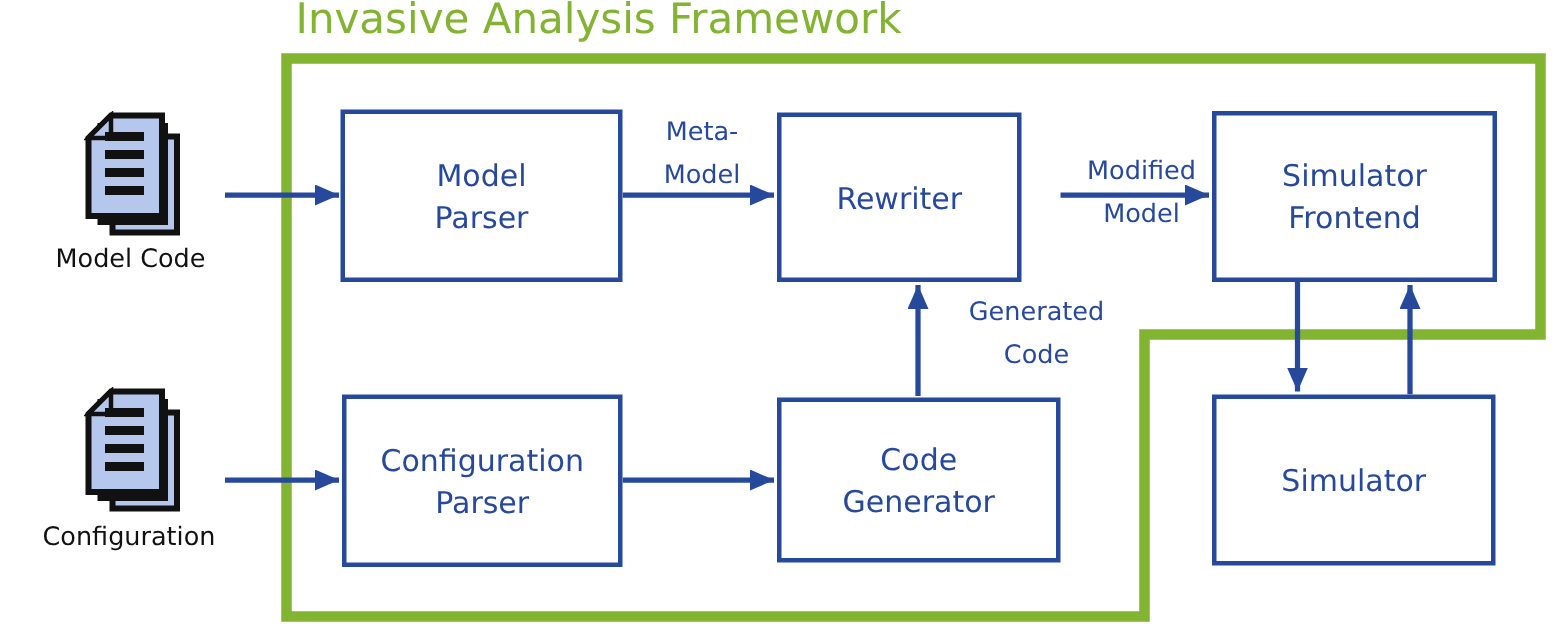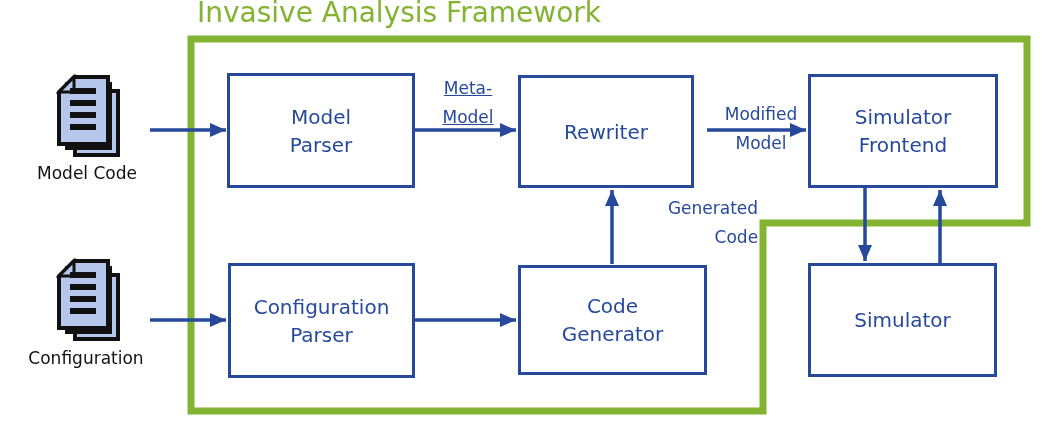--- a/index.html
+++ b/index.html
@@ -107,35 +107,35 @@
       <rect x="14" y="26" width="26" height="6"></rect>
       <rect x="14" y="38" width="26" height="6"></rect>
       <rect x="14" y="50" width="26" height="6"></rect>
     </g>
   </svg>
   <div class="src-label" style="left:86px;top:348px;">Configuration</div>
 
   <div class="node prewrap" style="left:227px;top:73px;width:188px;height:115px;">Model
 Parser</div>
 
-  <div class="node prewrap" style="left:518px;top:75px;width:176px;height:113px;">Rewriter</div>
+  <div class="node prewrap" style="left:518px;top:75px;width:163px;height:113px;">Rewriter</div>
 
   <div class="node prewrap" style="left:808px;top:74px;width:190px;height:114px;">Simulator
 Frontend</div>
 
   <div class="node prewrap" style="left:228px;top:263px;width:187px;height:115px;">Configuration
 Parser</div>
 
   <div class="node prewrap" style="left:518px;top:265px;width:189px;height:110px;">Code
 Generator</div>
 
   <div class="node" style="left:808px;top:263px;width:189px;height:114px;">
     <div class="prewrap">Simulator</div>
   </div>
 
-  <div class="edge-label prewrap" style="left:468px;top:74px;text-decoration:underline;">Meta-
+  <div class="edge-label prewrap" style="left:468px;top:74px;">Meta-
 Model</div>
   <div class="edge-label prewrap" style="left:761px;top:76px;margin-top:24px;">Modified
 Model</div>
-  <div class="edge-label prewrap" style="left:713px;top:194px;text-align:right;">Generated
+  <div class="edge-label prewrap" style="left:691px;top:194px;">Generated
 Code</div>
 
 </div>
 
 </body></html>

